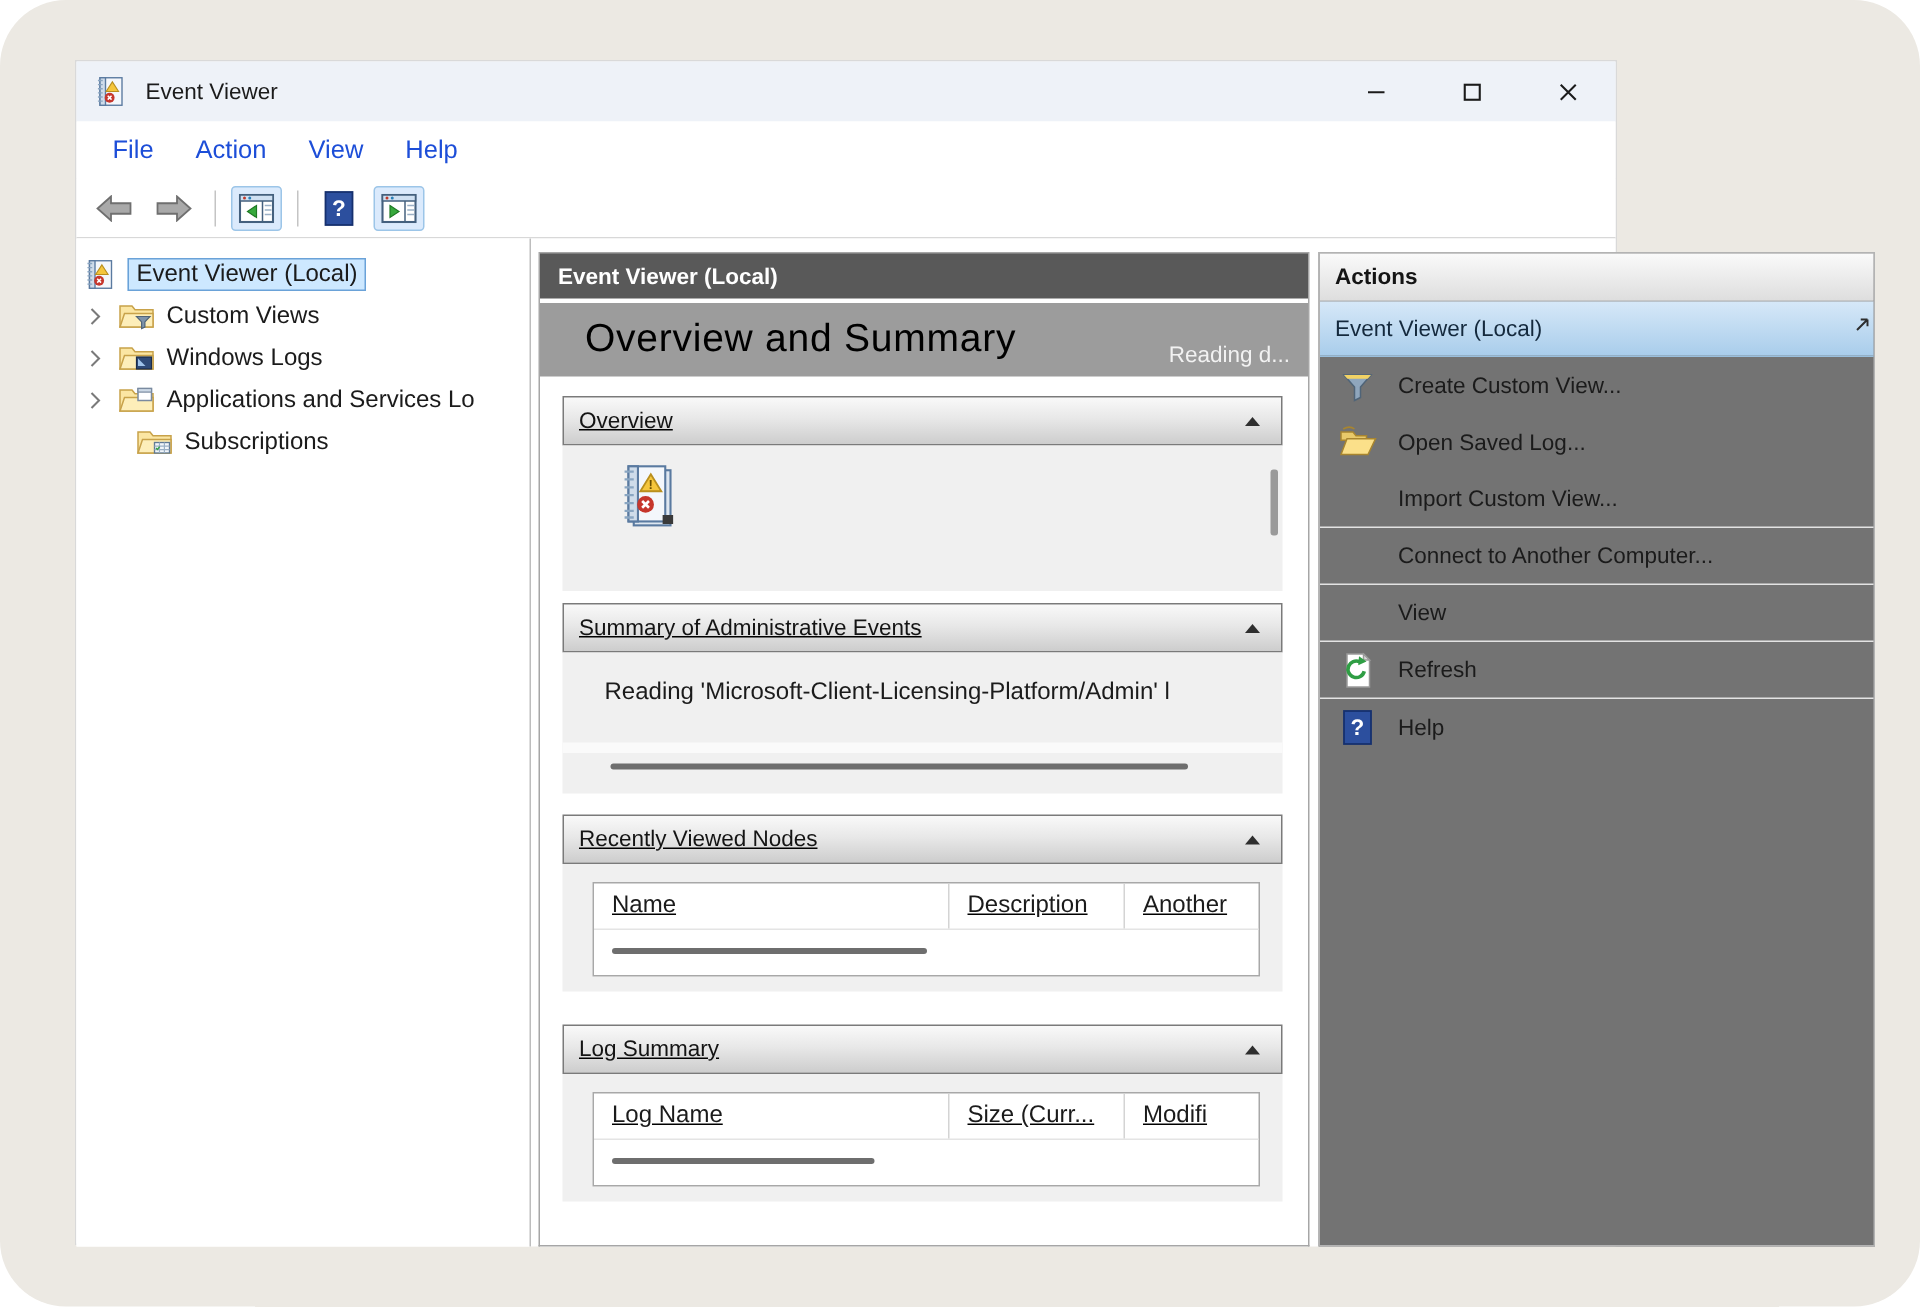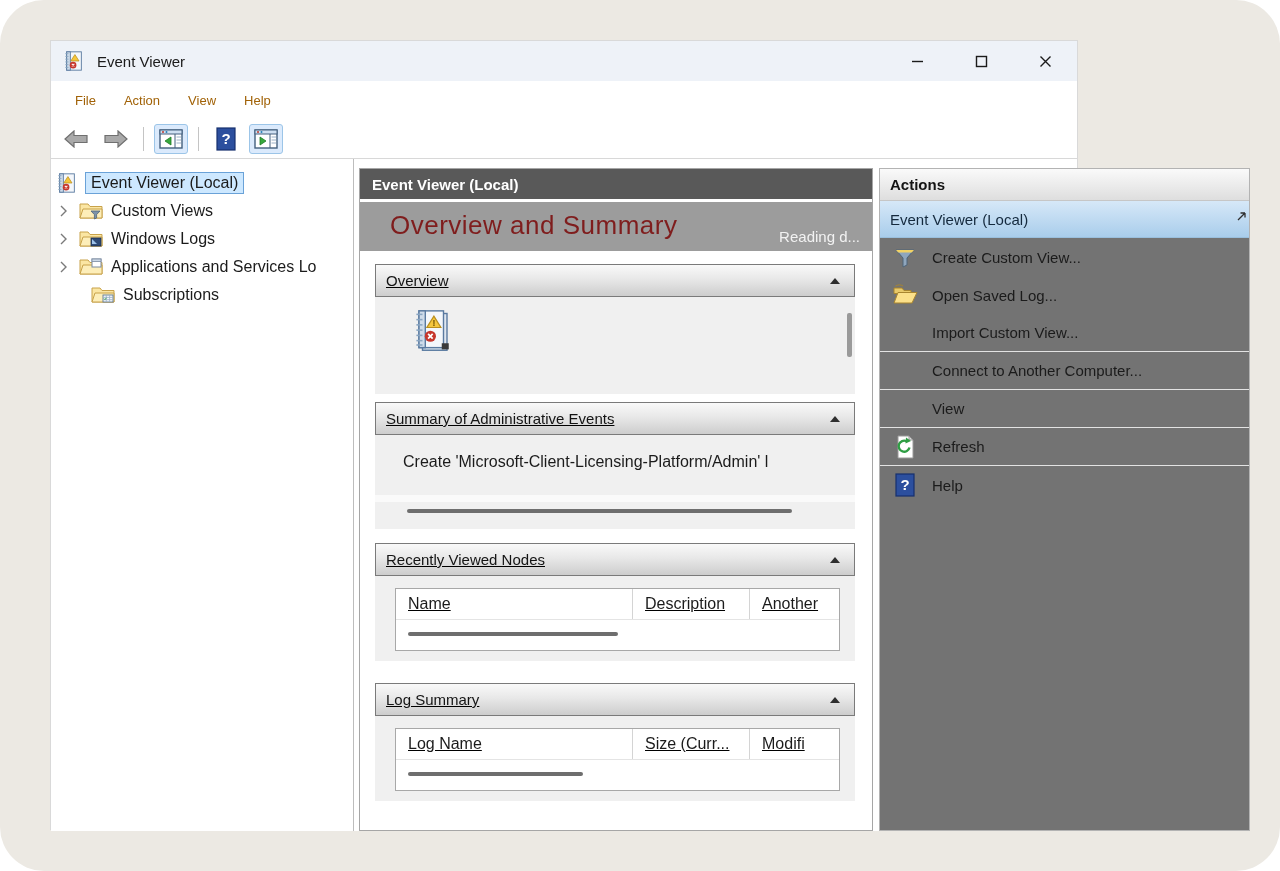--- a/index.html
+++ b/index.html
@@ -9,21 +9,21 @@
   
   .window { position:absolute; left:26px; top:40px; width:1028px; height:790px; background:#ffffff; border:1px solid #d9d9d9;margin-left:24px; }
 
   .titlebar { height:40px; background:#eef2f8; display:flex; align-items:center; padding-left:12px; }
   .titlebar .app-icon { width:22px; height:22px; display:inline-flex; }
   .titlebar .title { margin-left:12px; font-size:15px; color:#1b1b1b; }
   .win-controls { margin-left:auto; display:flex; height:100%; }
   .win-btn { width:64px; height:100%; display:flex; align-items:center; justify-content:center; }
 
   .menubar { height:38px; background:#ffffff; display:flex; align-items:center; padding-left:10px; }
-  .menu-item { font-size:13px; color:#a16207; padding:6px 14px; }
+  .menu-item { font-size:17px; color:#1d4ed8; padding:6px 14px; }
 
   .toolbar { height:40px; background:#ffffff; border-bottom:1px solid #d8d8d8; display:flex; align-items:center; padding-left:8px; gap:6px; }
   .tb-btn { width:34px; height:30px; display:flex; align-items:center; justify-content:center; border-radius:3px; }
   .tb-btn.hl { background:#dbeafc; border:1px solid #9cc5e8; }
   .tb-sep { width:1px; height:24px; background:#c4c4c4; margin:0 4px; }
 
   .content { position:relative; height:672px; background:#ffffff; }
 
   
   .tree { position:absolute; left:0; top:0; bottom:0; width:303px; background:#ffffff; border-right:1px solid #bdbdbd; padding-top:10px; overflow:hidden; }
@@ -32,21 +32,21 @@
   .tree-icon { width:24px; height:22px; display:inline-flex; margin-left:6px; }
   .tree-label { margin-left:8px; }
   .tree-row.root .tree-icon { margin-left:4px; }
   .tree-row.root .tree-label { margin-left:6px; background:#cde8ff; border:1px solid #6aa2d8; padding:1px 5px; }
   .tree-row.noexp { padding-left:34px; }
 
   
   .center { position:absolute; left:308px; top:9px; width:514px; height:663px; background:#ffffff; border:1px solid #a6a6a6; border-top:none; }
   .center-header { height:31px; background:#595959; color:#ffffff; font-weight:bold; font-size:15px; display:flex; align-items:center; padding-left:12px; border-top:1px solid #a6a6a6; }
   .center-band { height:49px; background:#9c9c9c; margin-top:3px; position:relative; }
-  .band-title { position:absolute; left:30px; top:8px; font-size:26px; color:#7f1d1d; letter-spacing:0.5px; }
+  .band-title { position:absolute; left:30px; top:8px; font-size:26px; color:#000000; letter-spacing:0.5px; }
   .band-status { position:absolute; right:12px; bottom:6px; font-size:15px; color:#f2f2f2; }
   .center-body { padding:13px 17px 0 15px;text-decoration:underline; }
 
   .sect-header { height:33px; border:1px solid #7a7a7a; background:linear-gradient(#f9f9f9,#e8e8e8 45%,#cdcdcd); display:flex; align-items:center; padding:0 10px; font-size:15px; color:#141414; }
   .collapse-btn { margin-left:auto; display:flex; align-items:center; justify-content:center; width:18px; height:18px; }
   .tri-up { width:0; height:0; border-left:5px solid transparent; border-right:5px solid transparent; border-bottom:6px solid #2e2e2e; }
 
   .sect-content { background:#f0f0f0; }
   .overview-content { height:97px; display:flex; padding:10px 0 0 37px; position:relative; overflow:hidden; }
   .overview-book { width:42px; height:48px; flex:none; }
@@ -334,21 +334,21 @@
 
           <div class="gap8"></div>
 
           <div class="sect-header">
             <span>Summary of Administrative Events</span>
             <span class="collapse-btn">
                 <span class="tri-up"></span>
               </span>
           </div>
           <div class="sect-content summary-content">
-            <span class="summary-text">Create 'Microsoft-Client-Licensing-Platform/Admin' l</span>
+            <span class="summary-text">Reading 'Microsoft-Client-Licensing-Platform/Admin' l</span>
             <div class="summary-strip"></div>
             <div class="pbar summary-pbar"></div>
           </div>
 
           <div class="gap14"></div>
 
           <div class="sect-header">
             <span>Recently Viewed Nodes</span>
             <span class="collapse-btn">
                 <span class="tri-up"></span>

